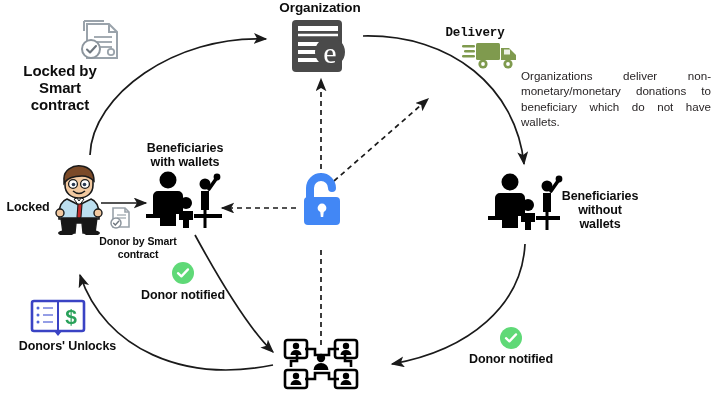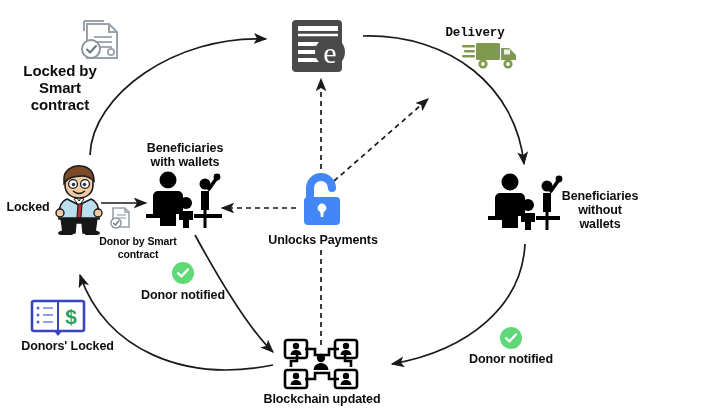--- a/index.html
+++ b/index.html
@@ -260,43 +260,43 @@
       <path d="M2,7.2 L5.4,10.4 L12,3.4" fill="none" stroke="#ffffff" stroke-width="2.3" stroke-linecap="round" stroke-linejoin="round"></path>
     </svg>
   </div>
 
   <div class="green-check" style="left:500px; top:327px; width:22px; height:22px;">
     <svg width="14" height="14" viewBox="0 0 14 14">
       <path d="M2,7.2 L5.4,10.4 L12,3.4" fill="none" stroke="#ffffff" stroke-width="2.3" stroke-linecap="round" stroke-linejoin="round"></path>
     </svg>
   </div>
 
+  <div class="lbl" style="left:273px; top:0px; width:94px; font-size:13.5px;">Organization</div>
 
   <div class="lbl" style="left:434px; top:26px; width:82px; font-size:12.5px;font-family:Liberation Mono, monospace;">Delivery</div>
 
   <div class="lbl" style="left:17px; top:63px; width:86px; font-size:15px;">Locked by
 Smart
 contract</div>
 
   <div class="lbl" style="left:133px; top:141px; width:104px; font-size:12.5px;">Beneficiaries
 with wallets</div>
 
   <div class="lbl" style="left:2px; top:200px; width:52px; font-size:12.5px;">Locked</div>
 
   <div class="lbl" style="left:85px; top:235px; width:106px; font-size:10.5px; line-height:1.25;">Donor by Smart
 contract</div>
 
   <div class="lbl" style="left:128px; top:288px; width:110px; font-size:12.5px;">Donor notified</div>
 
-  <div class="lbl" style="left:9px; top:339px; width:117px; font-size:12.5px;">Donors' Locked</div>
-
-  <div class="lbl" style="left:265px; top:233px; width:116px; font-size:12.5px;">Unlocks Payments</div>
+  <div class="lbl" style="left:9px; top:339px; width:117px; font-size:12.5px;">Donors' Unlocks</div>
+
 
   <div class="lbl" style="left:555px; top:189px; width:90px; font-size:12.5px;">Beneficiaries
 without
 wallets</div>
 
   <div class="lbl" style="left:456px; top:352px; width:110px; font-size:12.5px;">Donor notified</div>
 
-  <div class="lbl" style="left:252px; top:392px; width:140px; font-size:12.5px;">Blockchain updated</div>
-
+
+  <div class="para" style="left:521px; top:68px; width:190px; font-size:11.6px;">Organizations deliver non-monetary/monetary donations to beneficiary which do not have wallets.</div>
 
 </div>
 
 </body></html>

